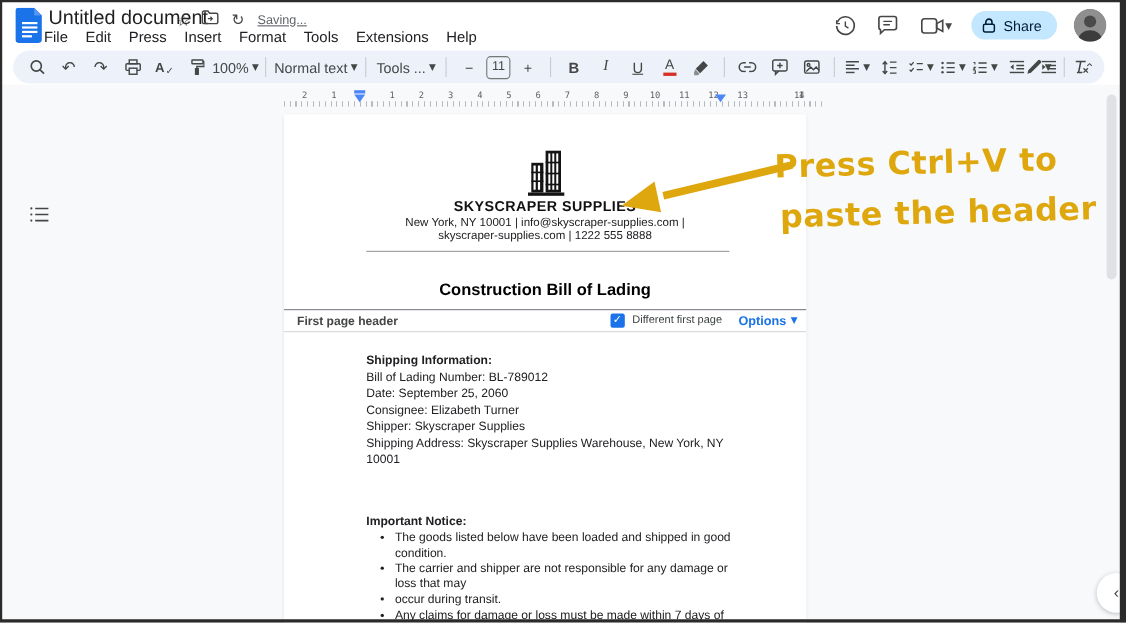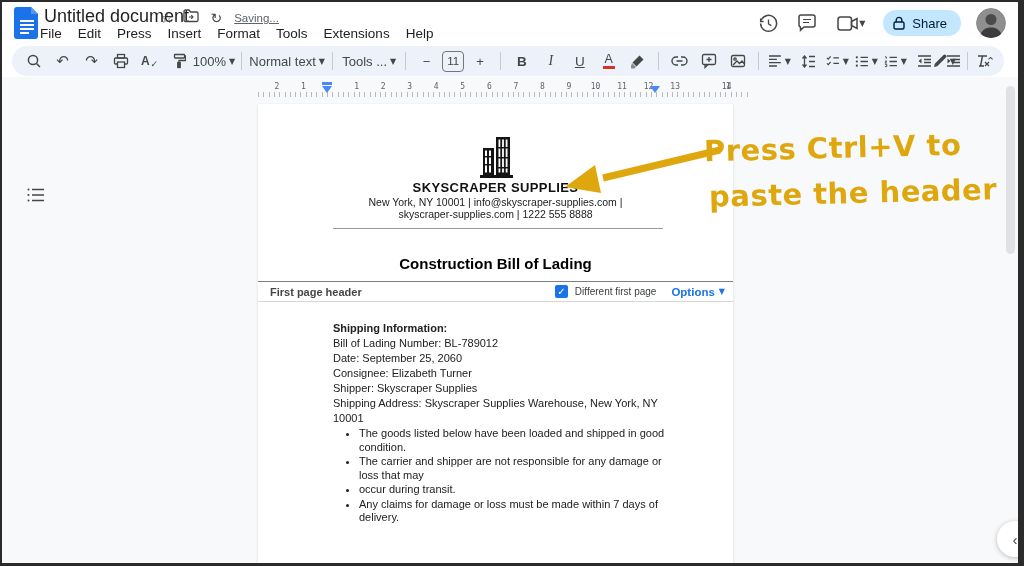--- a/index.html
+++ b/index.html
@@ -391,20 +391,21 @@
 
     <div class="body-block">
       <div class="sec-head">Shipping Information:</div>
       <div>
           <div class="ship-line">Bill of Lading Number: BL-789012</div>
           <div class="ship-line">Date: September 25, 2060</div>
           <div class="ship-line">Consignee: Elizabeth Turner</div>
           <div class="ship-line">Shipper: Skyscraper Supplies</div>
           <div class="ship-line">Shipping Address: Skyscraper Supplies Warehouse, New York, NY 10001</div>
         </div>
+      <div class="notice-head">Important Notice:</div>
       <ul class="bullets">
           <li class="bullet-item">The goods listed below have been loaded and shipped in good condition.</li>
           <li class="bullet-item">The carrier and shipper are not responsible for any damage or loss that may</li>
           <li class="bullet-item">occur during transit.</li>
           <li class="bullet-item">Any claims for damage or loss must be made within 7 days of delivery.</li>
         </ul>
     </div>
   </div>
 
   <div class="scroll-thumb"></div>

